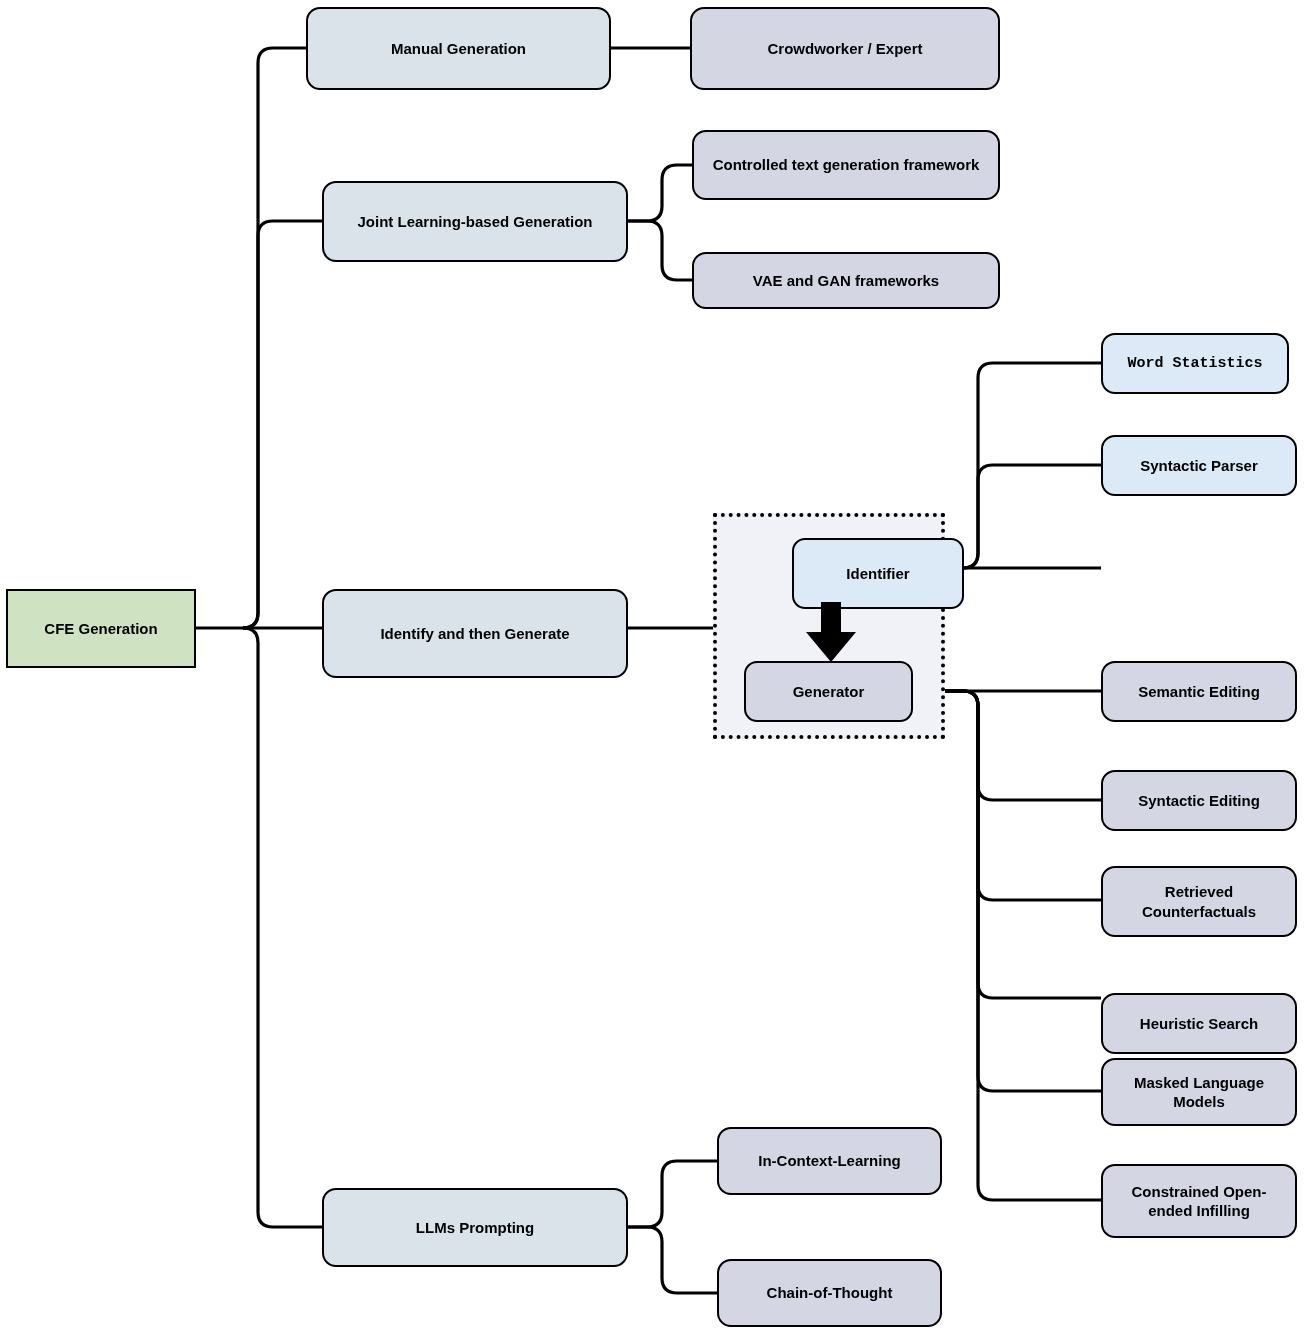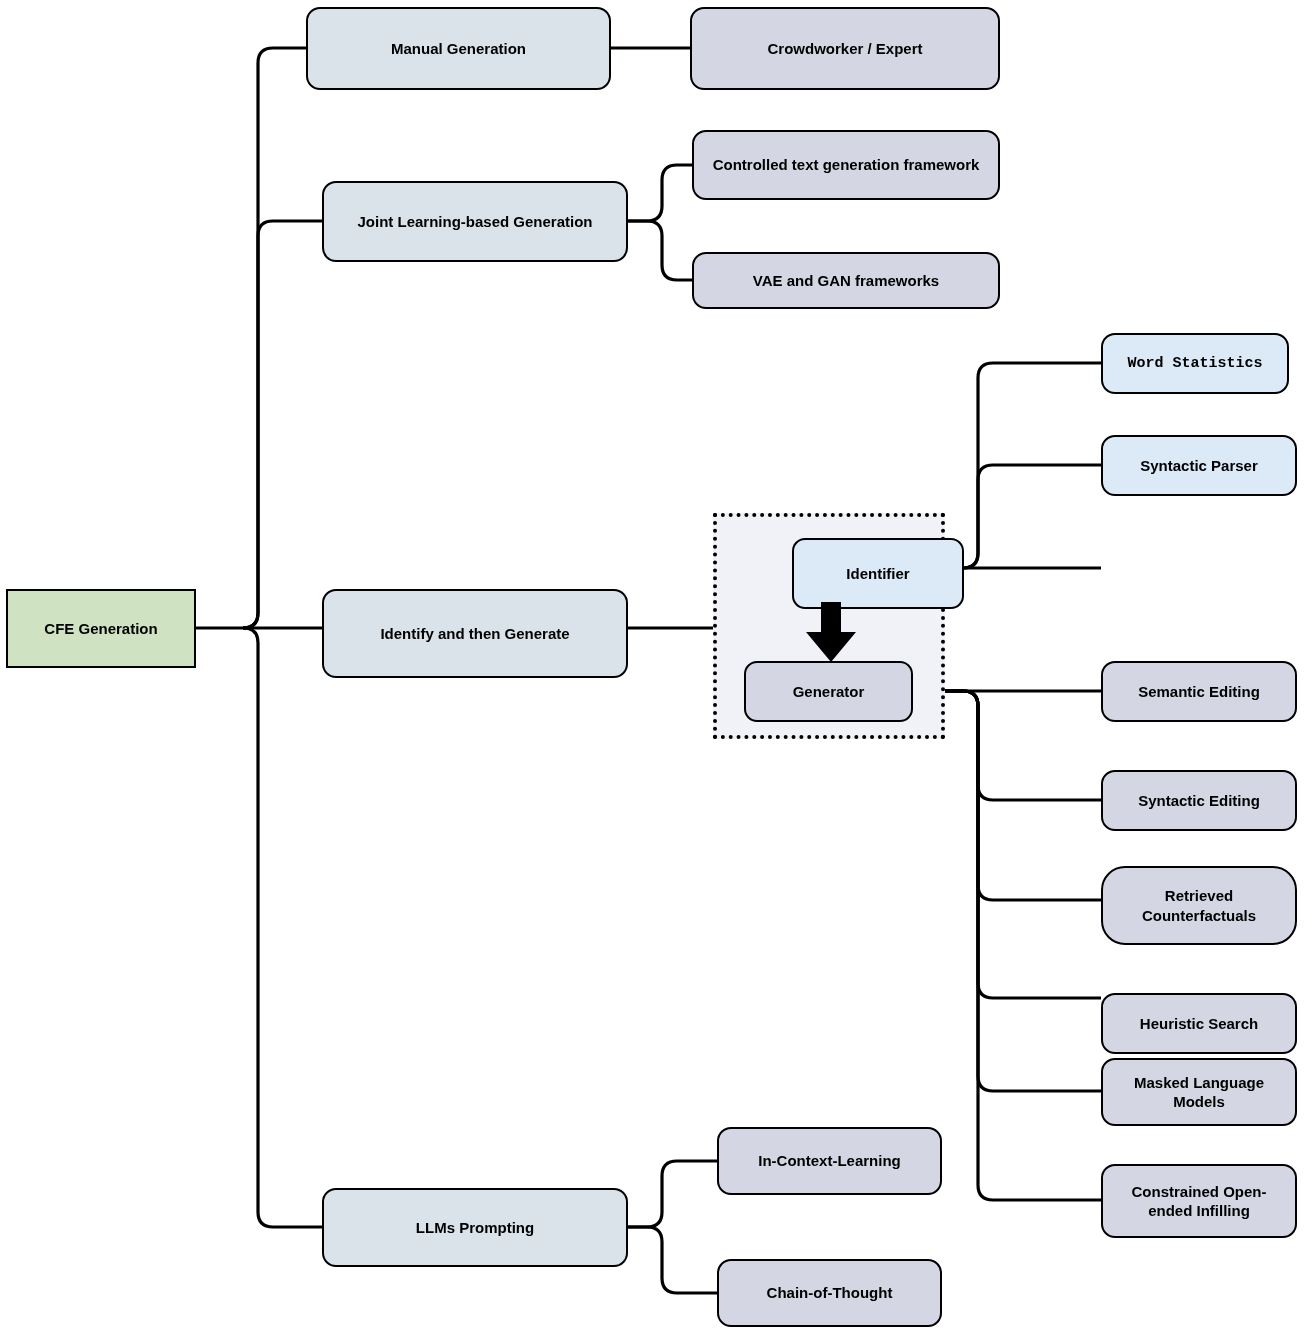--- a/index.html
+++ b/index.html
@@ -150,21 +150,21 @@
 
 
   <div class="node fill-gray" style="left:1101px; top:661px; width:196px; height:61px;">
     <span>Semantic Editing</span>
   </div>
 
   <div class="node fill-gray" style="left:1101px; top:770px; width:196px; height:61px;">
     <span>Syntactic Editing</span>
   </div>
 
-  <div class="node fill-gray" style="left:1101px; top:866px; width:196px; height:79px;border-radius:24px;">
+  <div class="node fill-gray" style="left:1101px; top:866px; width:196px; height:71px;">
     <span>Retrieved Counterfactuals</span>
   </div>
 
   <div class="node fill-gray" style="left:1101px; top:968px; width:196px; height:61px;margin-top:25px;">
     <span>Heuristic Search</span>
   </div>
 
   <div class="node fill-gray" style="left:1101px; top:1058px; width:196px; height:68px;">
     <span>Masked Language Models</span>
   </div>

